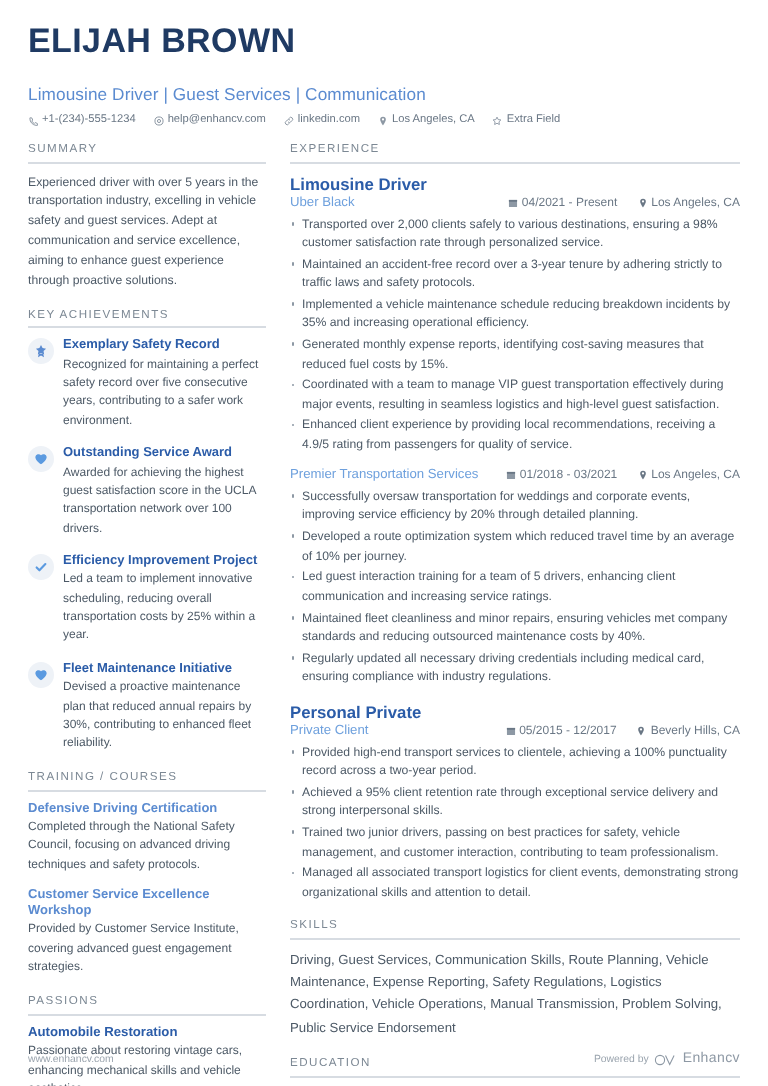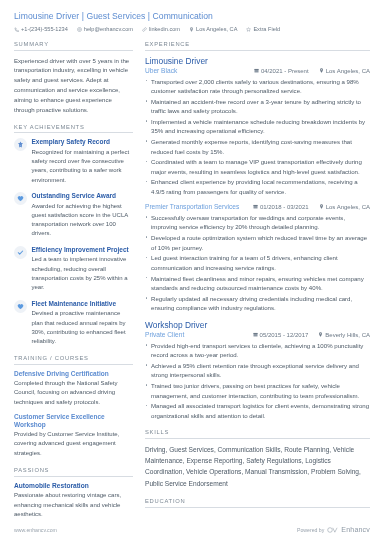--- a/index.html
+++ b/index.html
@@ -12,21 +12,21 @@
   }
   .page { position: relative; width: 384px; height: 543px; padding: 0 14px; }
 
   
   .header { padding-top: 11px; }
   .name {
     font-size: 17px; font-weight: 700; letter-spacing: 0.2px;
     color: #1f3a63; line-height: 1.12;
   }
   .headline {
-    font-size: 8.6px; color: #5b8bd0; margin-top: 0; letter-spacing: 0.05px;
+    font-size: 8.6px; color: #5b8bd0; margin-top: 12px; letter-spacing: 0.05px;
   }
   .contacts {
     display: flex; flex-wrap: wrap; align-items: center;
     gap: 0 9px; margin-top: 5px;
   }
   .contact { display: flex; align-items: center; gap: 2px; font-size: 5.6px; color: #6a7785; white-space: nowrap; }
   .contact .ci { width: 5px; height: 5px; display: inline-block; flex: 0 0 auto; }
   .contact .ci svg { width: 5px; height: 5px; display: block; }
 
   
@@ -57,21 +57,21 @@
   
   .course { margin-bottom: 6px; }
   .course-title { font-size: 6.5px; font-weight: 700; color: #5b8bd0; line-height: 1.25; margin-bottom: 1px; }
   .course-desc { font-size: 6px; line-height: 1.55; color: #4c5966; }
 
   .passion-title { font-size: 6.6px; font-weight: 700; color: #2b5ca8; line-height: 1.25; margin-bottom: 1.5px; }
   .passion-desc { font-size: 6px; line-height: 1.55; color: #4c5966; }
 
   
   .job { margin-bottom: 7px; }
-  .job-title { font-size: 8.4px; font-weight: 400; color: #2b5ca8; line-height: 1.25; margin-bottom: 1px; }
+  .job-title { font-size: 8.4px; font-weight: 700; color: #2b5ca8; line-height: 1.25; margin-bottom: 1px; }
   .job-meta { display: flex; align-items: center; margin-bottom: 2.5px; }
   .job-company { font-size: 6.6px; color: #6ea0dd; flex: 1 1 auto; }
   .job-date, .job-loc { font-size: 6px; color: #6a7785; display: flex; align-items: center; gap: 2px; white-space: nowrap; }
   .job-date { margin-right: 10px; }
   .job-date svg, .job-loc svg { width: 5px; height: 5px; display: block; }
   ul.bullets { list-style: none; }
   ul.bullets li {
     position: relative; padding-left: 6px; font-size: 6.1px;
     line-height: 1.56; color: #4c5966; margin-bottom: 1.2px;
   }
@@ -92,20 +92,21 @@
   .footer-pow { font-size: 5.2px; color: #9aa4ae; }
   .footer-brand { font-size: 7px; color: #8d98a4; letter-spacing: 0.2px; }
   .footer-logo svg { width: 11px; height: 6px; display: block; }
 </style>
 </head>
 <body>
 
 <div class="page">
 
   <div class="header">
+    <div class="name">ELIJAH BROWN</div>
     <div class="headline">Limousine Driver | Guest Services | Communication</div>
     <div class="contacts">
 
       <div class="contact">
         <span class="ci">
             <svg viewBox="0 0 16 16" fill="none" stroke="#8d98a4" stroke-width="1.6">
               <path d="M3 3h3l1.5 3.5L6 8a9 9 0 004 4l1.5-1.5L15 12v3h-2A11 11 0 013 4z"></path>
             </svg>
           </span>
         <span>+1-(234)-555-1234</span>
@@ -297,21 +298,21 @@
           <ul class="bullets">
             <li>Successfully oversaw transportation for weddings and corporate events, improving service efficiency by 20% through detailed planning.</li>
             <li>Developed a route optimization system which reduced travel time by an average of 10% per journey.</li>
             <li>Led guest interaction training for a team of 5 drivers, enhancing client communication and increasing service ratings.</li>
             <li>Maintained fleet cleanliness and minor repairs, ensuring vehicles met company standards and reducing outsourced maintenance costs by 40%.</li>
             <li>Regularly updated all necessary driving credentials including medical card, ensuring compliance with industry regulations.</li>
           </ul>
         </div>
 
         <div class="job">
-          <div class="job-title">Workshop Driver</div>
+          <div class="job-title">Personal Private</div>
           <div class="job-meta">
             <span class="job-company">Private Client</span>
             <span class="job-date">
               <span>
                   <svg viewBox="0 0 16 16" fill="#8d98a4">
                     <rect x="1.5" y="3" width="13" height="11.5" rx="1"></rect>
                     <rect x="1.5" y="3" width="13" height="3" fill="#6a7785"></rect>
                   </svg>
                 </span>
               <span>05/2015 - 12/2017</span>

